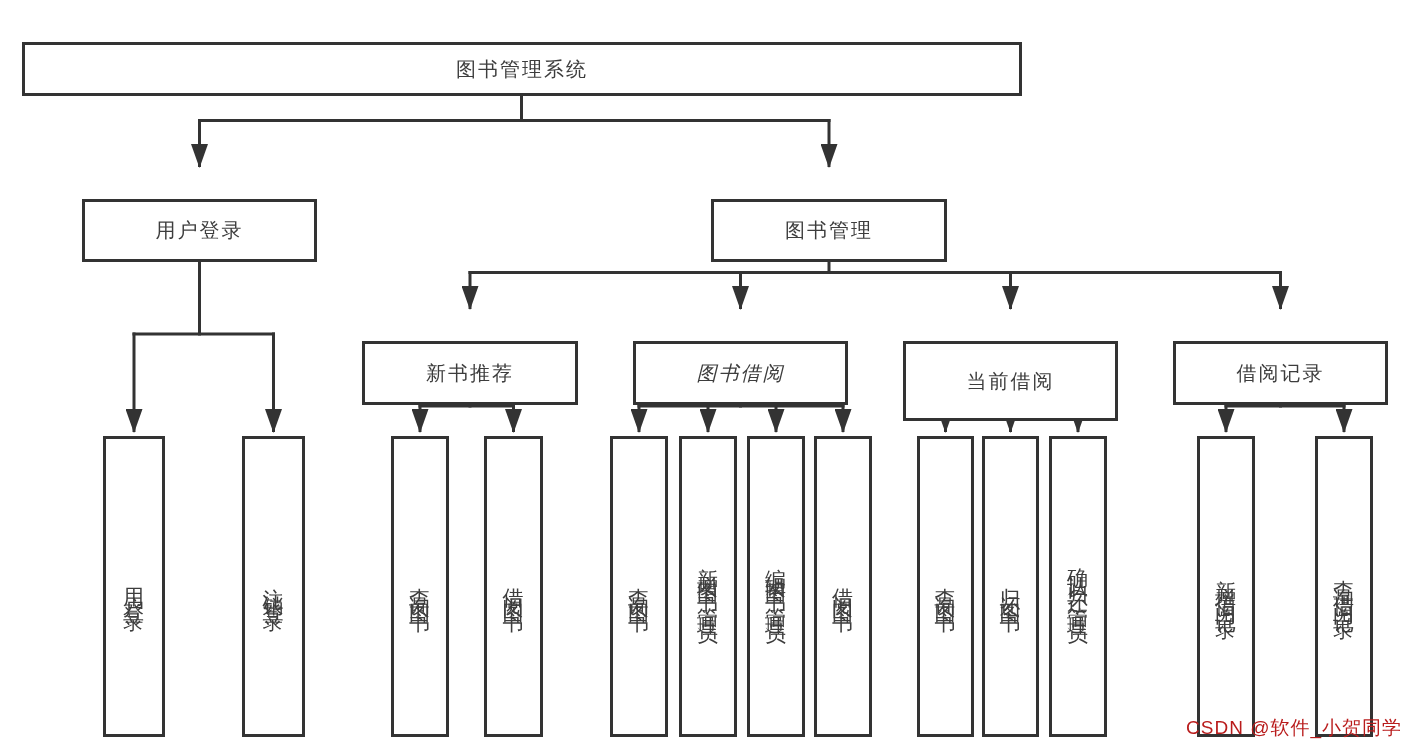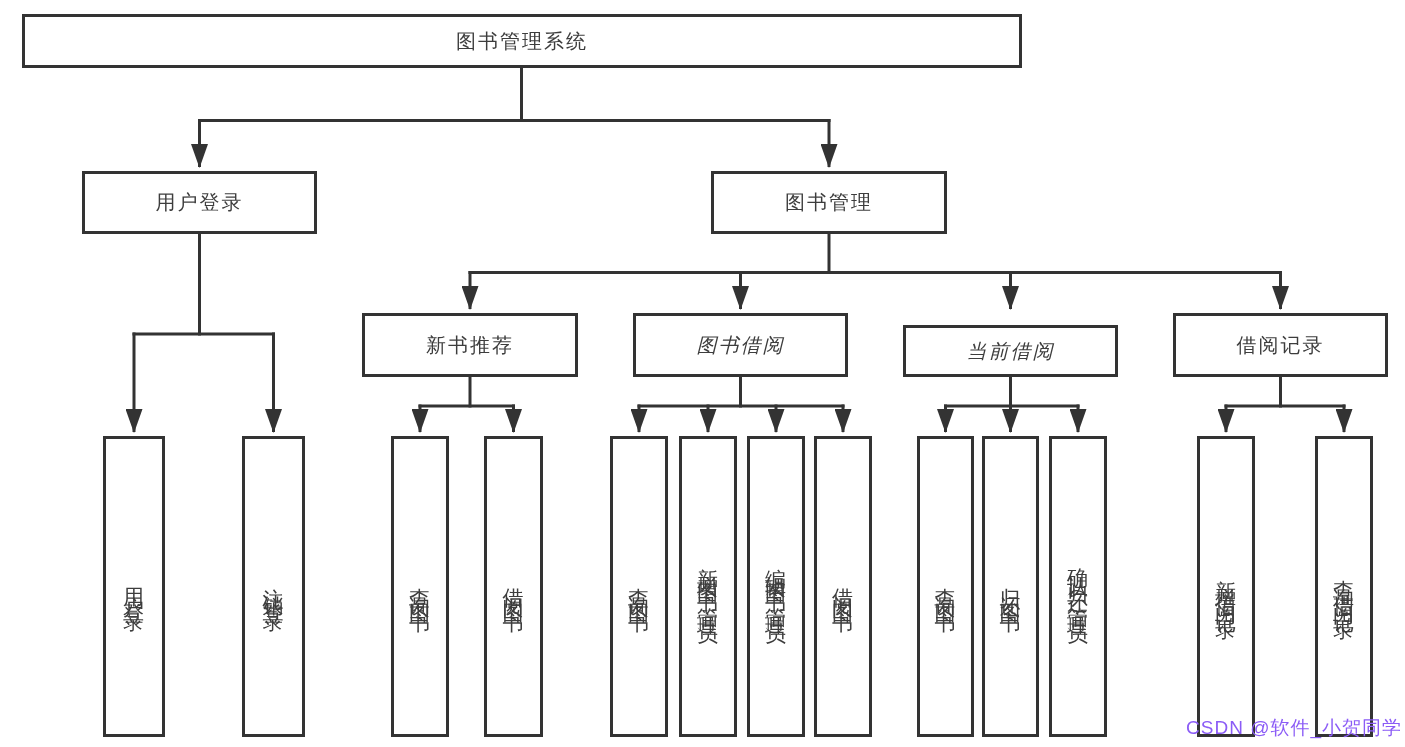--- a/index.html
+++ b/index.html
@@ -6,29 +6,29 @@
   #stage{
     position:relative;width:1405px;height:747px;background:#ffffff;overflow:hidden;
     font-family:"Liberation Sans","DejaVu Sans",sans-serif;color:#3d3d3d;
   }
   #wires{position:absolute;left:0;top:0;width:1405px;height:747px;z-index:1;pointer-events:none;}
   .node{
     position:absolute;box-sizing:border-box;background:#ffffff;
     border:3px solid #333333;display:flex;align-items:center;justify-content:center;
     z-index:2;
   }
-  .hbox{font-size:20px;letter-spacing:2px;}
+  .hbox{font-size:20px;letter-spacing:2px;margin-top:28px;}
   .vbox{
     top:436px;height:301px;width:58px;
     writing-mode:vertical-rl;text-orientation:mixed;
     font-size:21px;letter-spacing:8px;line-height:1;
   }
   #watermark{
     position:absolute;right:3px;bottom:6px;z-index:3;
-    font-size:19px;letter-spacing:1px;color:#8b5cf6;white-space:nowrap;
+    font-size:19px;letter-spacing:1px;color:#b91c1c;white-space:nowrap;
   }
 </style>
 </head>
 <body>
 
 <div id="stage">
 
   <svg id="wires" viewBox="0 0 1405 747" xmlns="http://www.w3.org/2000/svg">
     <defs>
       <marker id="arrow" markerUnits="userSpaceOnUse" viewBox="0 0 24 17" markerWidth="24" markerHeight="17" refX="23" refY="8.5" orient="auto">
@@ -89,21 +89,21 @@
   <div class="node hbox" style="left:362px;top:313px;width:216px;height:64px;">
     <span>新书推荐</span>
   </div>
 
   <div class="node hbox" style="left:711px;top:171px;width:236px;height:63px;">
     <span>图书管理</span>
   </div>
   <div class="node hbox" style="left:633px;top:313px;width:215px;height:64px;font-style:italic;">
     <span>图书借阅</span>
   </div>
-  <div class="node hbox" style="left:903px;top:325px;width:215px;height:52px;font-style:italic;">
+  <div class="node hbox" style="left:903px;top:313px;width:215px;height:80px;">
     <span>当前借阅</span>
   </div>
   <div class="node hbox" style="left:1173px;top:313px;width:215px;height:64px;">
     <span>借阅记录</span>
   </div>
 
   <div class="node vbox" style="left:103px;width:62px;">
     <span>用户登录</span>
   </div>
   <div class="node vbox" style="left:242px;width:63px;">

